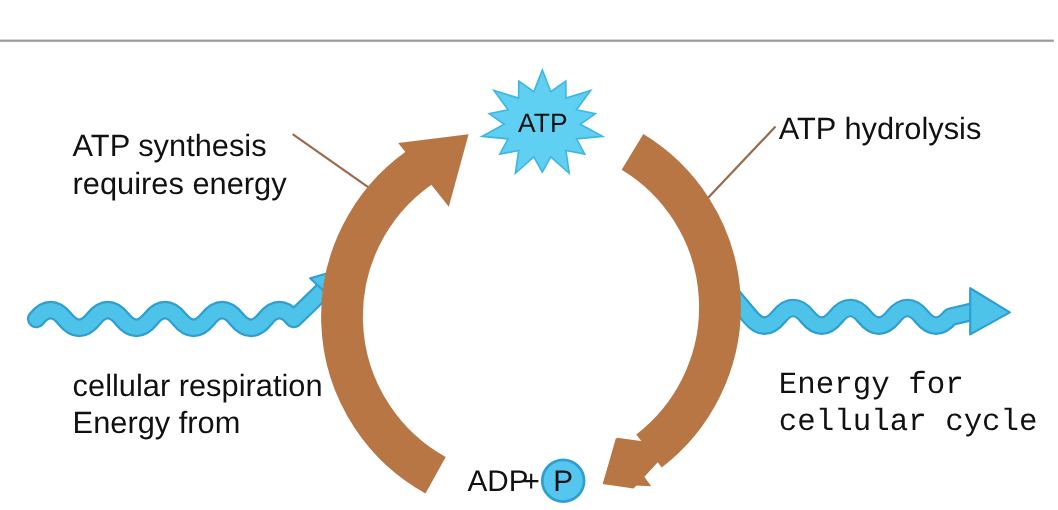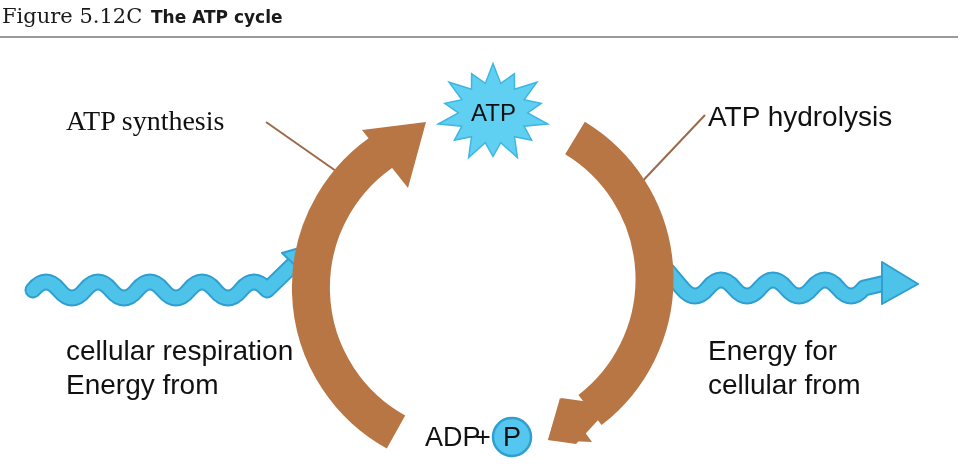--- a/index.html
+++ b/index.html
@@ -8,22 +8,20 @@
   .fig-num { position: absolute; left: 2px; top: 4px; font-family: "DejaVu Serif", serif; font-size: 21px; color: #1a1a1a; white-space: nowrap; }
   .fig-title { position: absolute; left: 151px; top: 7px; font-family: "DejaVu Sans", sans-serif; font-weight: bold; font-size: 17px; color: #1a1a1a; white-space: nowrap; }
   .rule { position: absolute; left: 0; top: 36px; width: 958px; height: 2px; background: #9a9a9a; }
   svg.diagram { position: absolute; left: 0; top: 0; }
   .label { position: absolute; font-family: "Liberation Sans", sans-serif; font-size: 28px; line-height: 34px; color: #111; white-space: nowrap; }
 </style>
 </head>
 <body>
 
 <div class="fig-header">
-  <span class="fig-num">Figure 5.12C</span>
-  <span class="fig-title">The ATP cycle</span>
   <div class="rule"></div>
 </div>
 
 <svg class="diagram" width="962" height="464" viewBox="0 0 962 464">
 
   <line x1="266" y1="122" x2="346" y2="178" stroke="#9b6a4a" stroke-width="2"></line>
   <line x1="705" y1="115" x2="636" y2="188" stroke="#9b6a4a" stroke-width="2"></line>
 
   <g>
     <path id="wave-in" d="M 33 290 q 13 -16 26 0 t 26 0 t 26 0 t 26 0 t 26 0 t 26 0 t 26 0 t 26 0 t 26 0 L 300 258" fill="none" stroke="#2e9fd0" stroke-width="17" stroke-linecap="round" stroke-linejoin="round"></path>
@@ -48,32 +46,33 @@
     <polygon points="561,398 612,405 576,444 548,440" fill="#b87645"></polygon>
   </g>
 
   <g>
     <polygon id="burst" fill="#5fd0f2" stroke="#3fb6e2" stroke-width="1.5" points="493.0,63.6 500.7,83.4 514.4,73.8 514.5,89.2 536.9,82.2 524.1,99.8 541.2,103.3 527.6,113.0 547.8,124.0 524.1,126.2 531.6,140.1 514.5,136.8 517.4,157.5 500.7,142.6 493.0,156.5 485.3,142.6 468.6,157.5 471.5,136.8 454.4,140.1 461.9,126.2 438.2,124.0 458.4,113.0 444.8,103.3 461.9,99.8 449.1,82.2 471.5,89.2 471.6,73.8 485.3,83.4"></polygon>
   </g>
 
   <circle cx="512" cy="437" r="19" fill="#55c6ef" stroke="#2e9fd0" stroke-width="2.5"></circle>
 </svg>
 
-<div class="label" style="left:66px; top:104px;font-family:Liberation Serif, serif;">
+<div class="label" style="left:66px; top:116px;">
   <div>ATP synthesis</div>
+  <div>requires energy</div>
 </div>
 <div class="label" style="left:708px; top:100px;">
   <div>ATP hydrolysis</div>
 </div>
 <div class="label" style="left:66px; top:334px;">
   <div>cellular respiration</div>
   <div>Energy from</div>
 </div>
-<div class="label" style="left:708px; top:334px;">
+<div class="label" style="left:708px; top:334px;font-family:Liberation Mono, monospace;">
   <div>Energy for</div>
-  <div>cellular from</div>
+  <div>cellular cycle</div>
 </div>
 
 <div class="label" style="left:471px; top:96px; font-size:24px;">ATP</div>
 
 <div class="label" style="left:425px; top:420px; font-size:27px;">ADP</div>
 <div class="label" style="left:475px; top:420px; font-size:27px;">+</div>
 <div class="label" style="left:503px; top:420px; font-size:27px;">P</div>
 
 </body></html>

